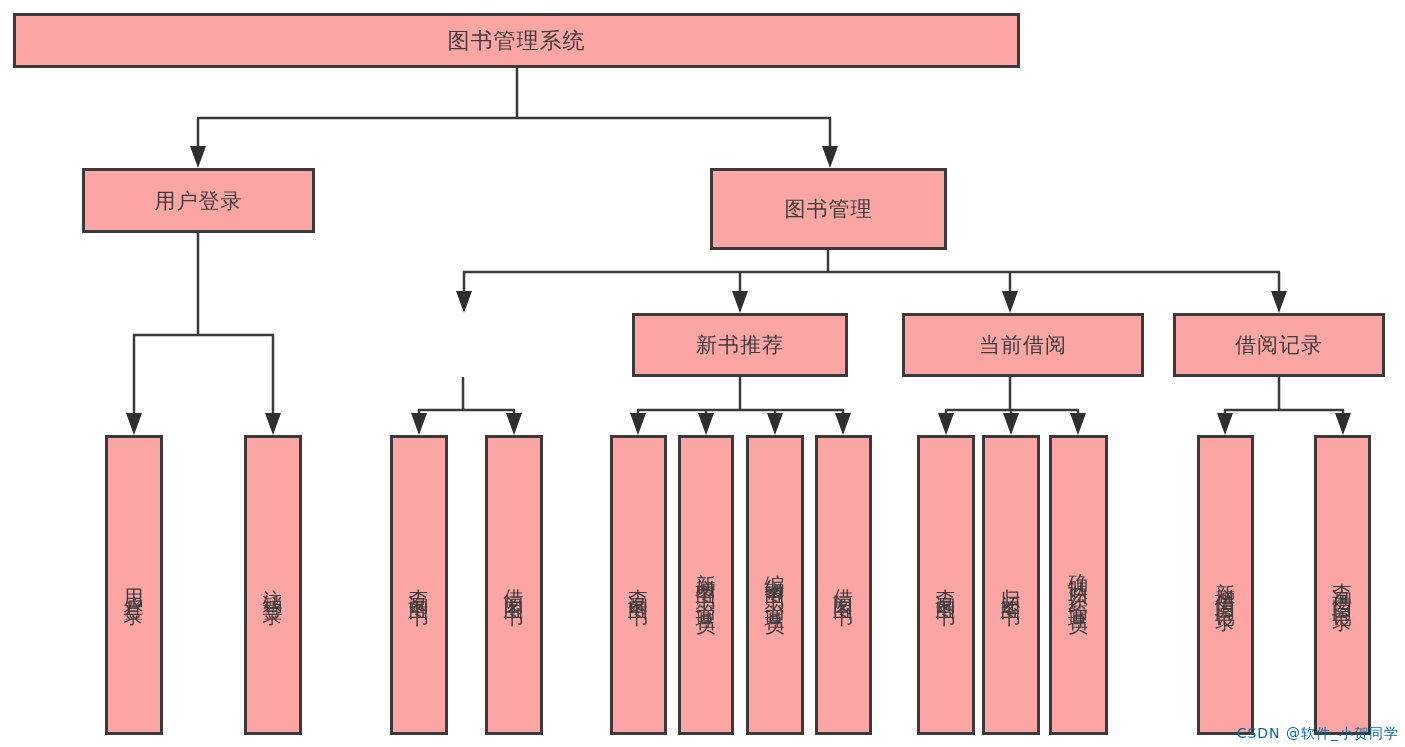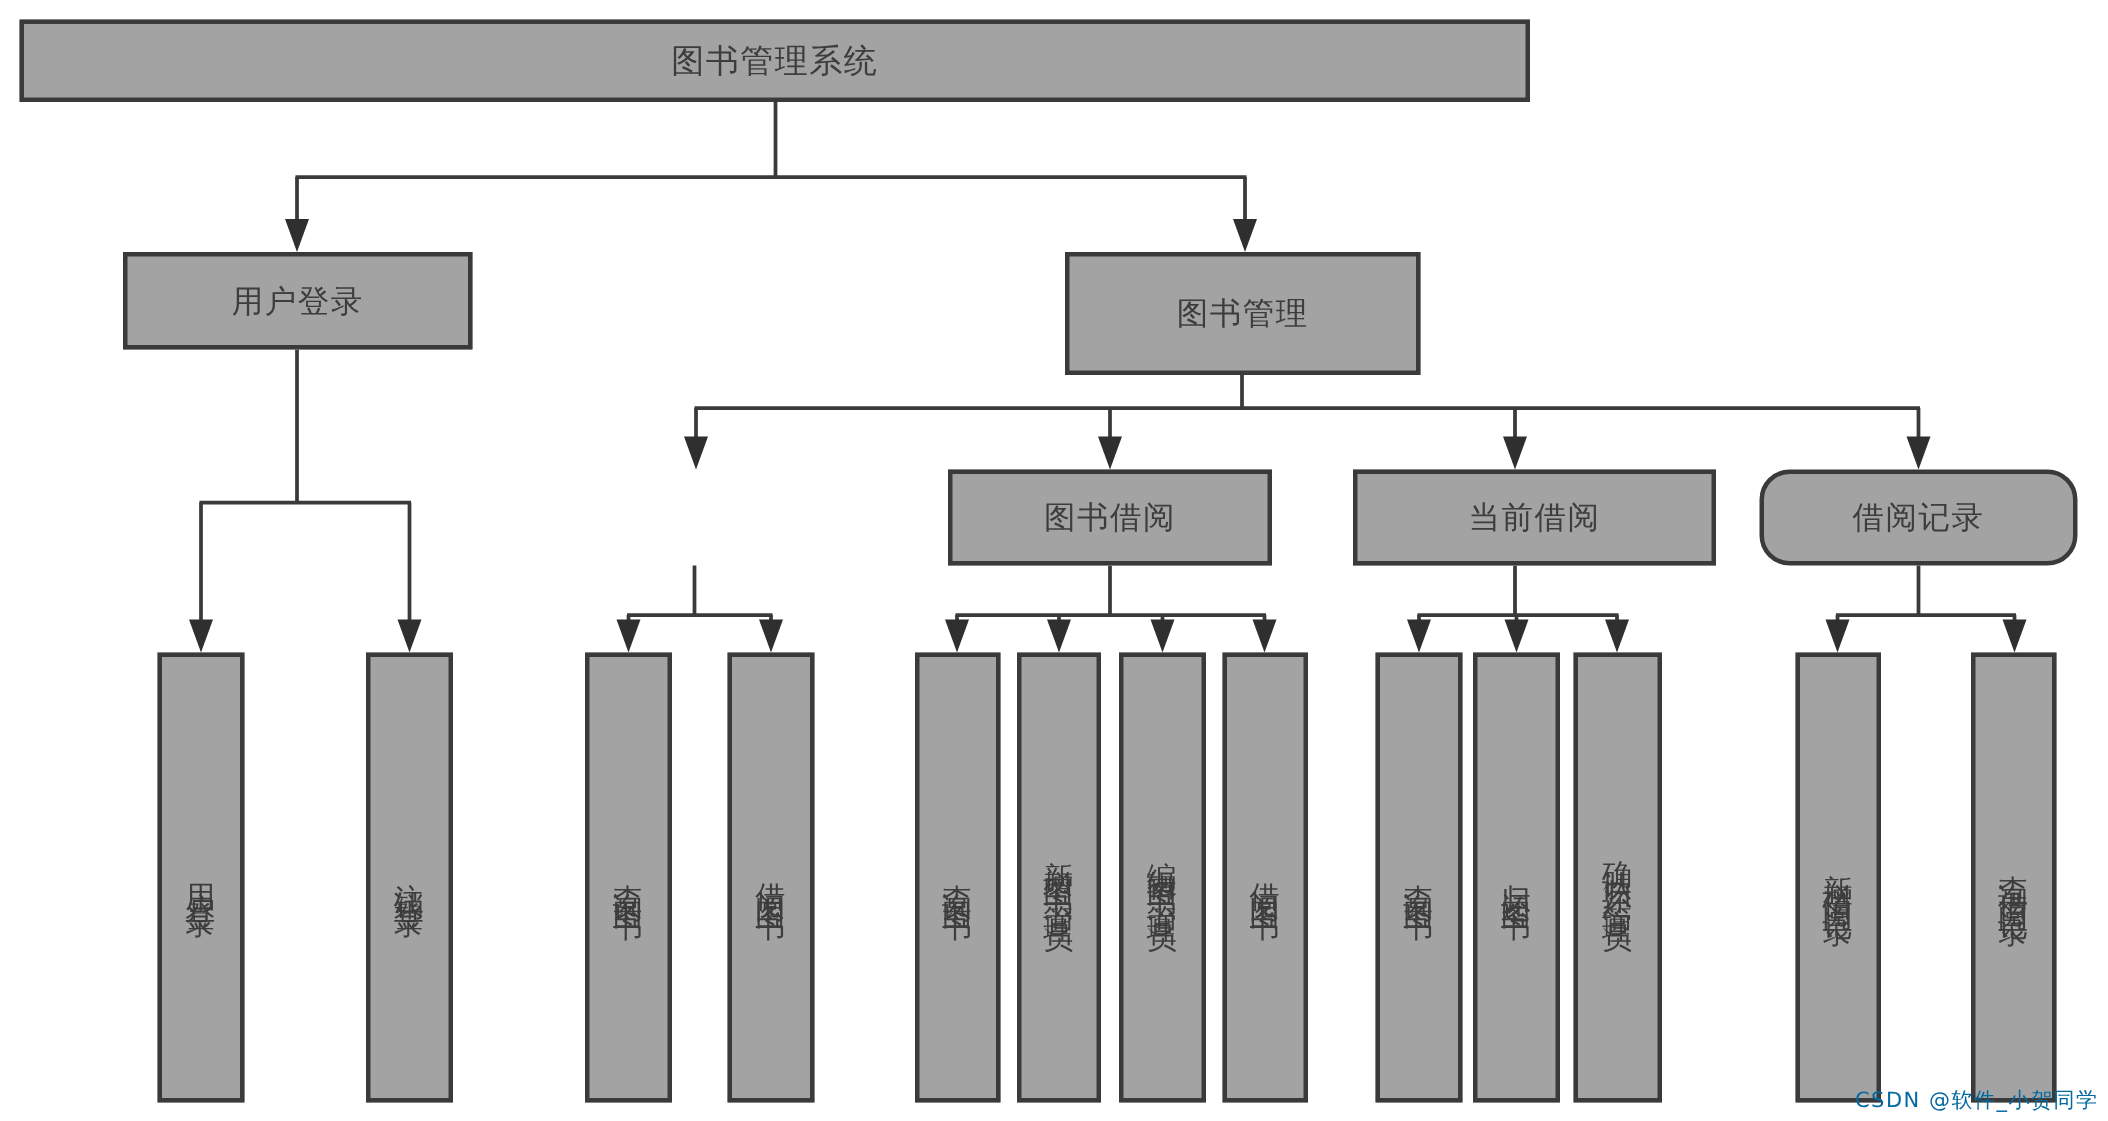--- a/index.html
+++ b/index.html
@@ -8,21 +8,21 @@
     width:1405px;height:747px;
     background:#ffffff;
     font-family:"DejaVu Sans","Liberation Sans",sans-serif;
     color:#3d3d3d;
     overflow:hidden;
   }
   svg.connectors{position:absolute;left:0;top:0;z-index:1;}
   .node{
     position:absolute;
     box-sizing:border-box;
-    background:#a3a3a3;
+    background:#fca5a5;
     border:3px solid #3a3a3a;
     display:flex;
     align-items:center;
     justify-content:center;
     z-index:2;
   }
   .node .lbl{white-space:nowrap;}
   .root-node .lbl{font-size:22px;letter-spacing:1px;}
   .branch-node .lbl{font-size:21px;letter-spacing:1px;}
   .leaf-node .lbl{
@@ -119,26 +119,26 @@
   </div>
 
   <div class="node branch-node" style="left:82px;top:168px;width:233px;height:65px;">
     <span class="lbl">用户登录</span>
   </div>
   <div class="node branch-node" style="left:710px;top:168px;width:237px;height:82px;">
     <span class="lbl">图书管理</span>
   </div>
 
   <div class="node branch-node" style="left:632px;top:313px;width:216px;height:64px;">
-    <span class="lbl">图书借阅</span>
+    <span class="lbl">新书推荐</span>
   </div>
   <div class="node branch-node" style="left:902px;top:313px;width:242px;height:64px;">
     <span class="lbl">当前借阅</span>
   </div>
-  <div class="node branch-node" style="left:1173px;top:313px;width:212px;height:64px;border-radius:20px;">
+  <div class="node branch-node" style="left:1173px;top:313px;width:212px;height:64px;">
     <span class="lbl">借阅记录</span>
   </div>
 
   <div class="node leaf-node" style="left:105px;top:435px;width:58px;height:300px;">
     <span class="lbl">用户登录</span>
   </div>
   <div class="node leaf-node" style="left:244px;top:435px;width:58px;height:300px;">
     <span class="lbl">注销登录</span>
   </div>
 

